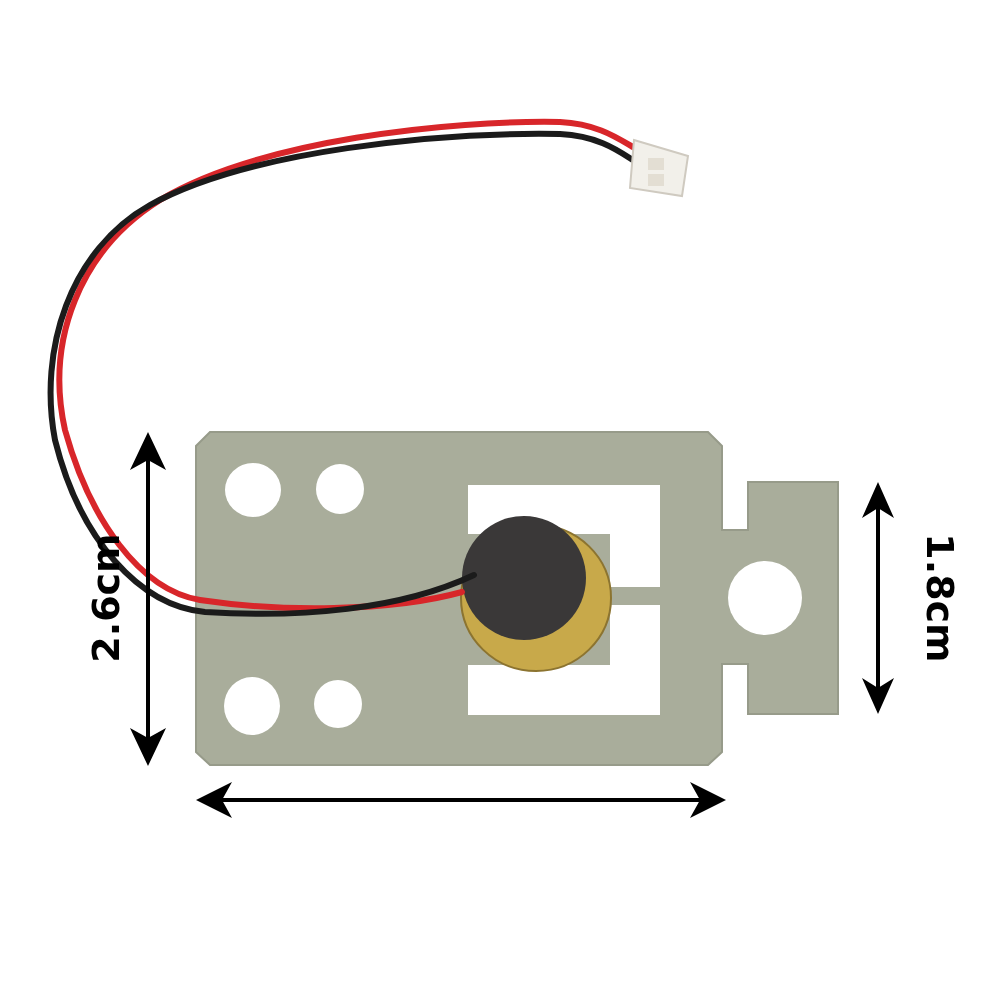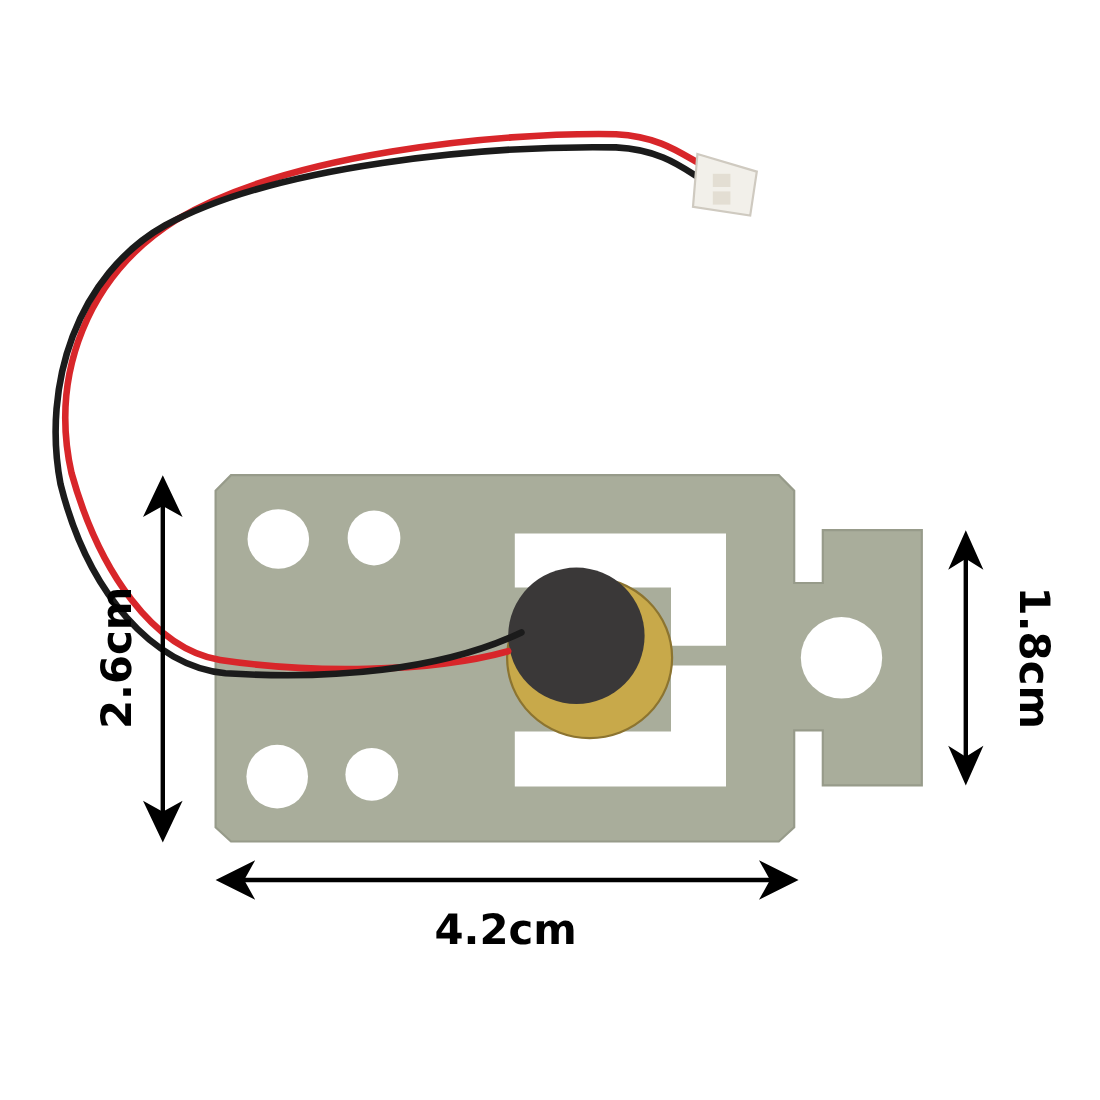--- a/index.html
+++ b/index.html
@@ -55,16 +55,15 @@
       <line x1="148" y1="448" x2="148" y2="752"></line>
       <path d="M148,432 L130,470 L148,460 L166,470 Z" stroke="none"></path>
       <path d="M148,766 L130,728 L148,738 L166,728 Z" stroke="none"></path>
 
       <line x1="878" y1="496" x2="878" y2="700"></line>
       <path d="M878,482 L862,518 L878,508 L894,518 Z" stroke="none"></path>
       <path d="M878,714 L862,678 L878,688 L894,678 Z" stroke="none"></path>
     </g>
   </svg>
 
-  <div class="lbl lbl-width">4.2cm</div>
   <div class="lbl lbl-height">2.6cm</div>
   <div class="lbl lbl-tab">1.8cm</div>
 </div>
 
 </body></html>

